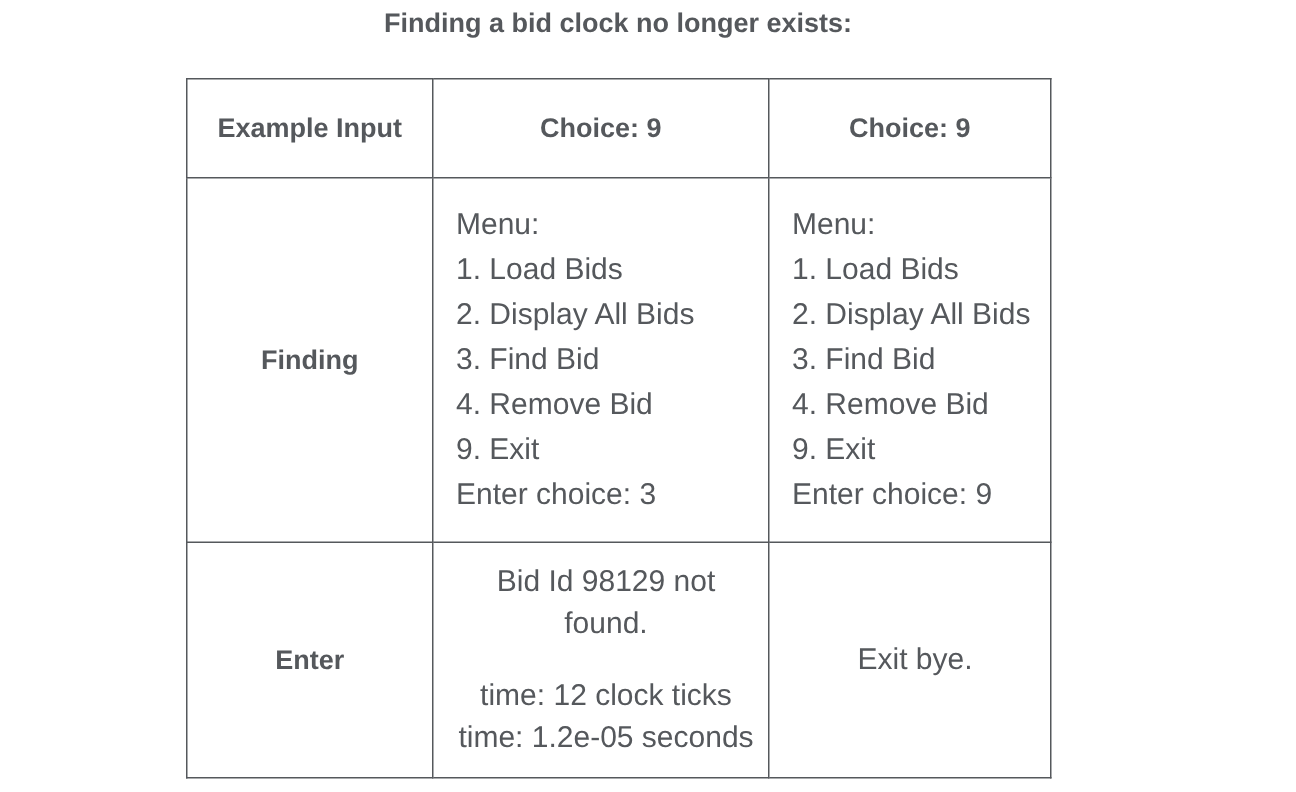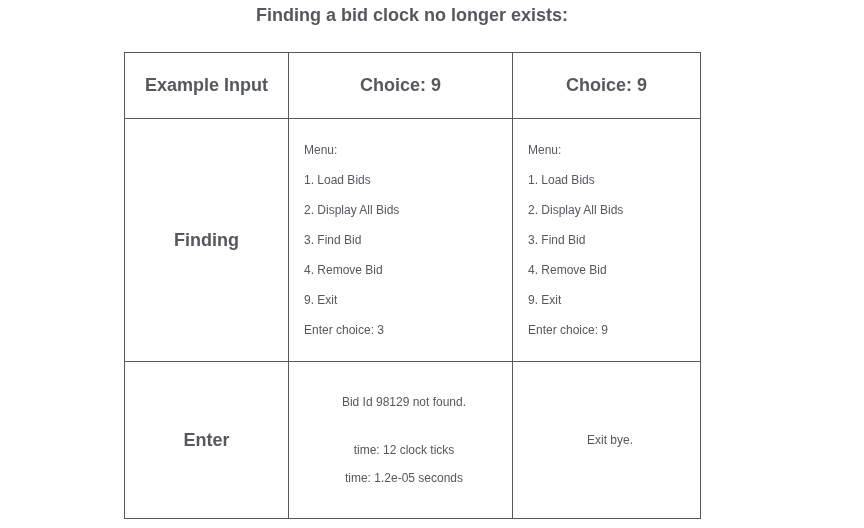--- a/index.html
+++ b/index.html
@@ -40,21 +40,21 @@
   th.colheader, td.rowlabel {
     font-size: 18px;
     font-weight: bold;
     text-align: center;
     vertical-align: middle;
     color: var(--text, #55585c);
   }
   td.content {
     vertical-align: middle;
     padding: 0 8px 0 15px;
-    font-size: 12px;
+    font-size: 20px;
     color: var(--text, #55585c);
   }
   .display-cell .line { line-height: 30px; }
   .output-cell  .line { line-height: 28px; text-align: center; }
   .line:empty { height: 20px; }
 </style>
 </head>
 <body>
 
 <div class="page">

